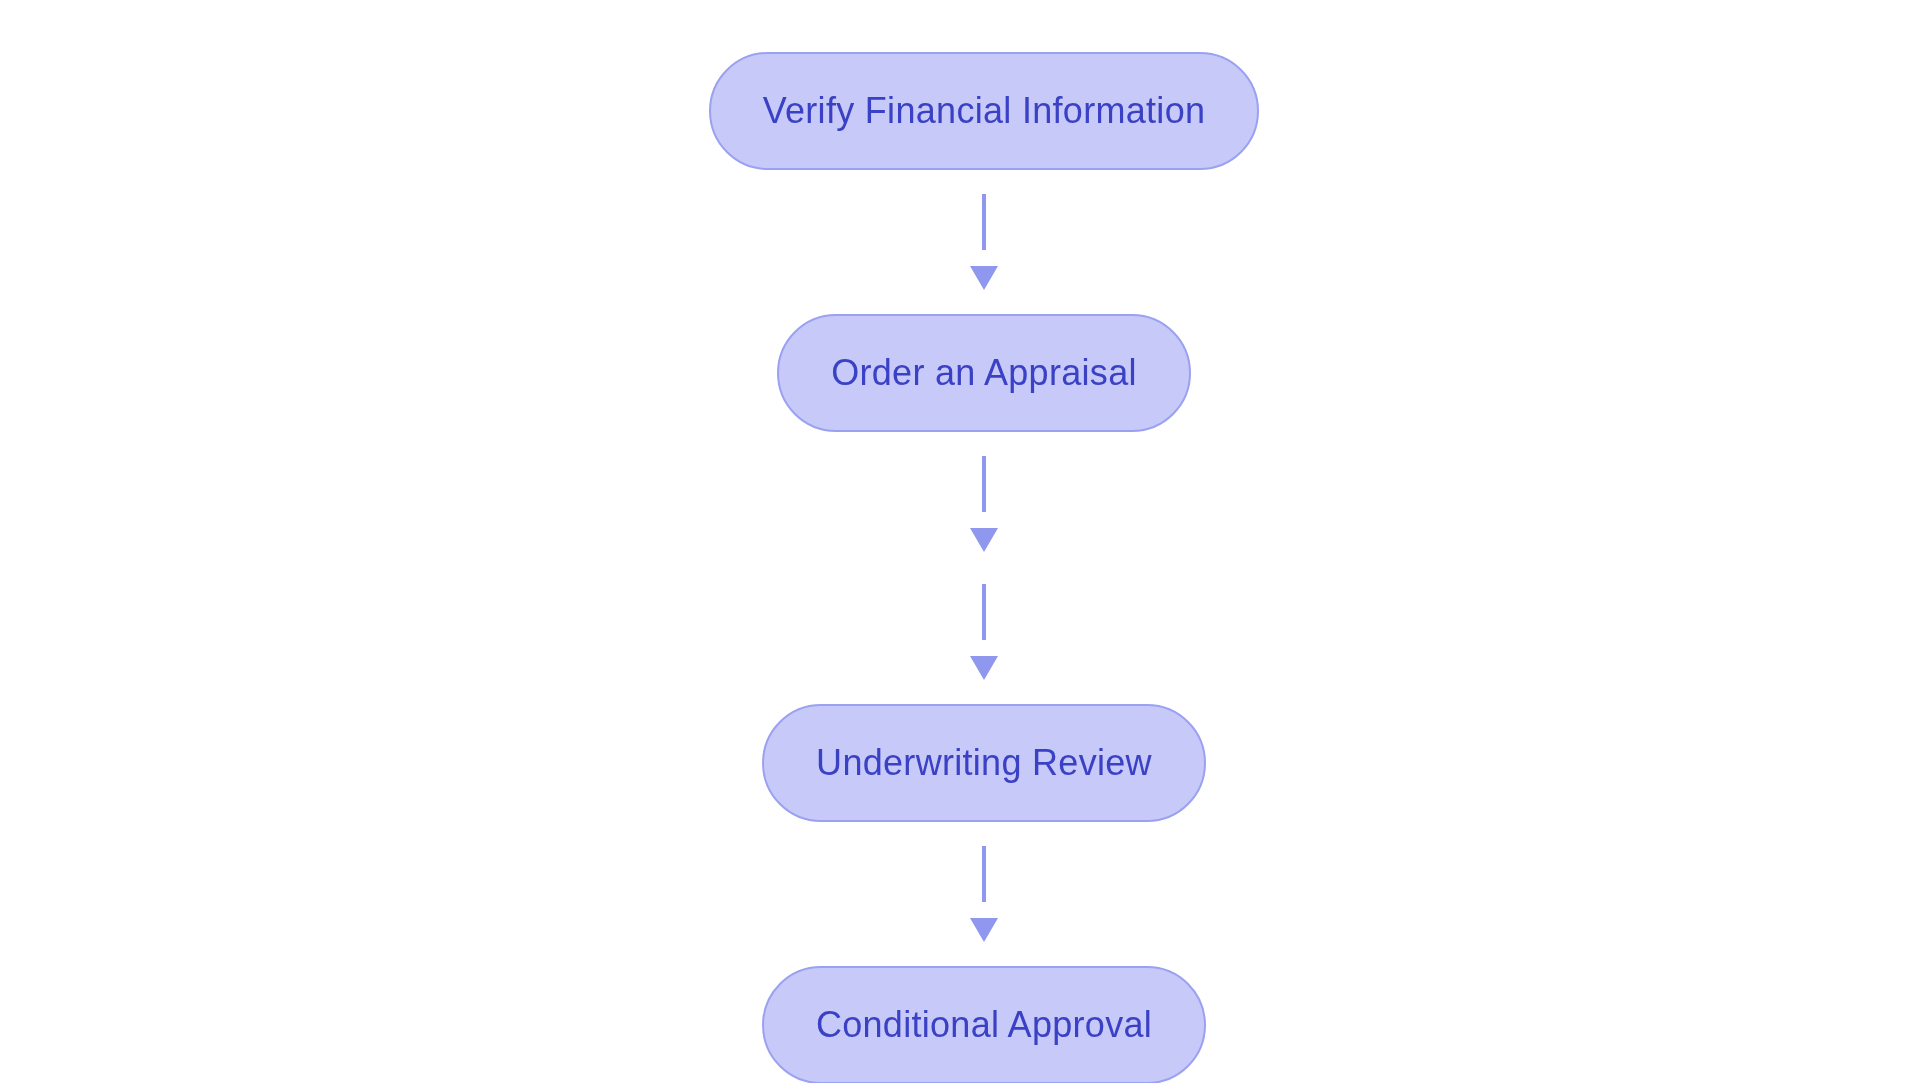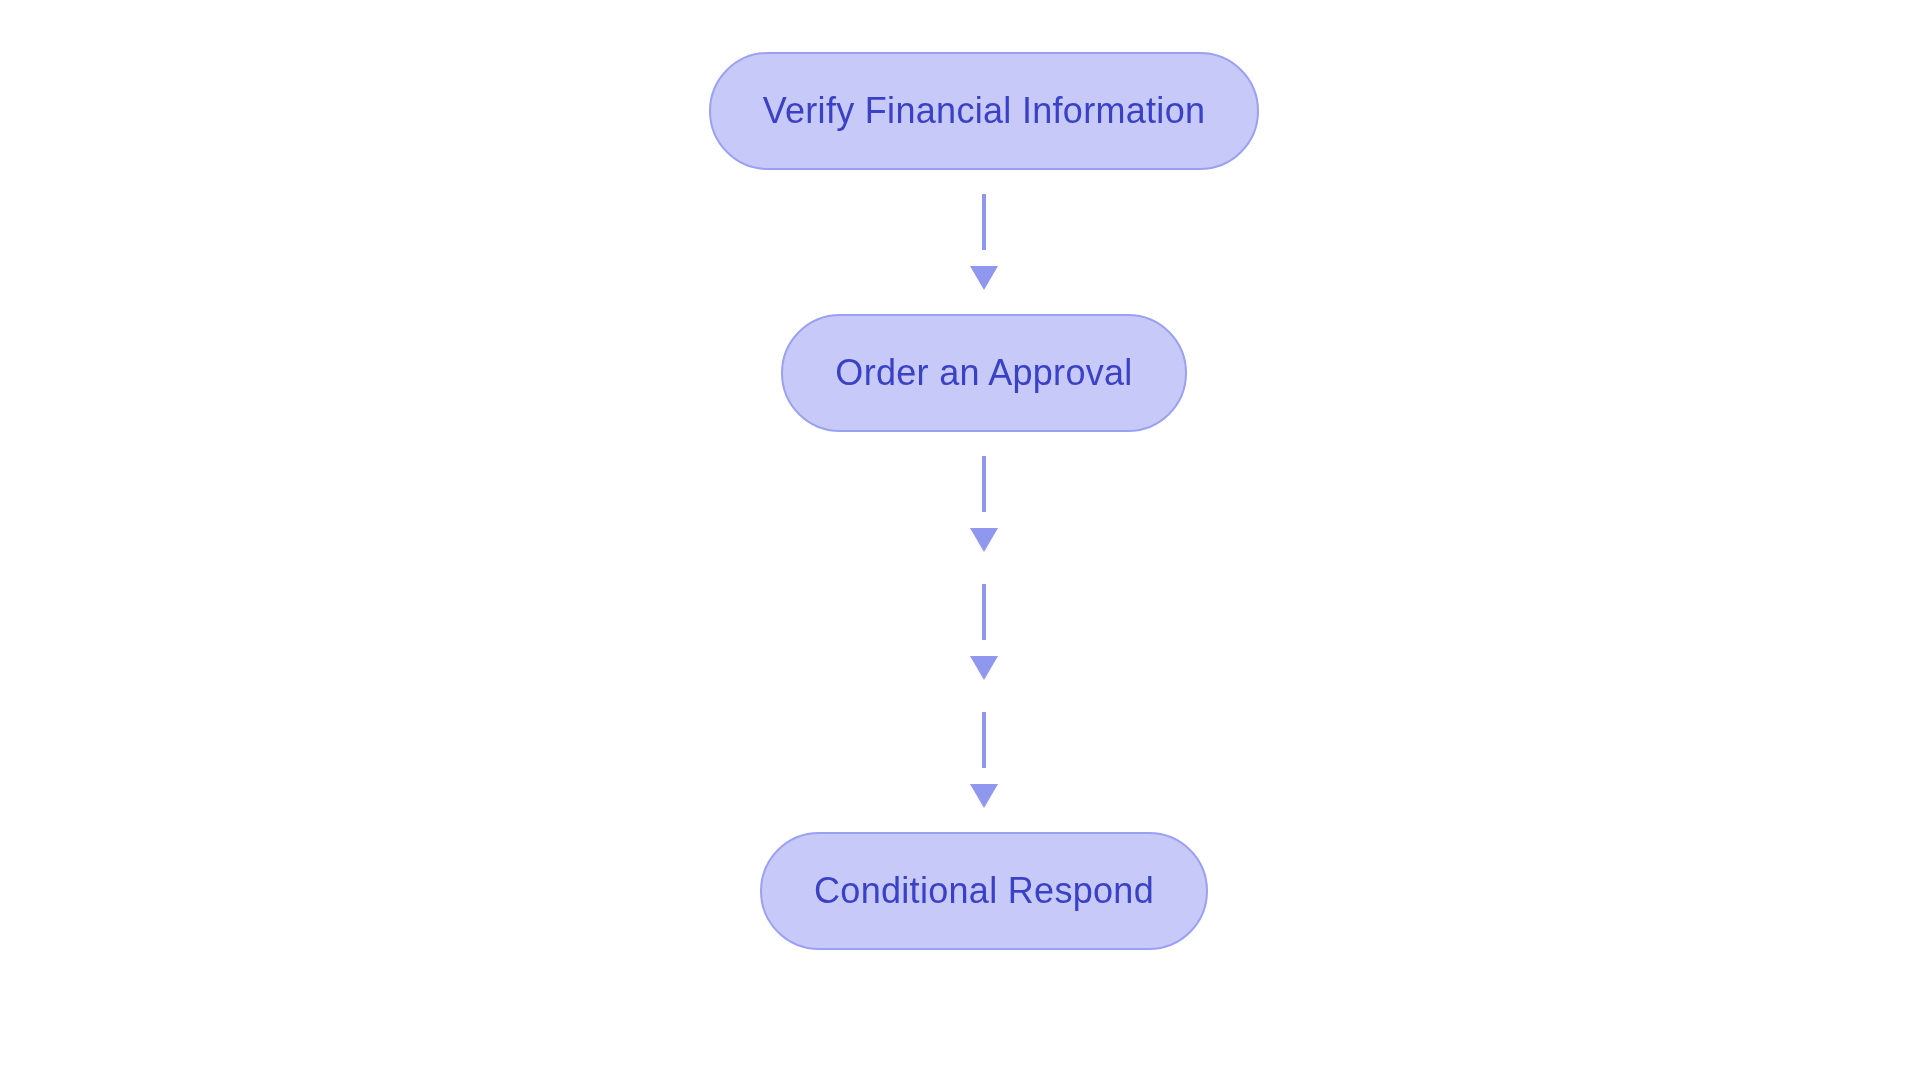--- a/index.html
+++ b/index.html
@@ -71,37 +71,40 @@
   <div class="node">
     <span class="node-label">Verify Financial Information</span>
   </div>
 
   <div class="arrow">
     <div class="arrow-line"></div>
     <div class="arrow-head"></div>
   </div>
 
   <div class="node">
-    <span class="node-label">Order an Approval</span>
+    <span class="node-label">Order an Appraisal</span>
   </div>
 
   <div class="arrow">
     <div class="arrow-line"></div>
     <div class="arrow-head"></div>
   </div>
 
 
   <div class="arrow">
     <div class="arrow-line"></div>
     <div class="arrow-head"></div>
   </div>
 
+  <div class="node">
+    <span class="node-label">Underwriting Review</span>
+  </div>
 
   <div class="arrow">
     <div class="arrow-line"></div>
     <div class="arrow-head"></div>
   </div>
 
   <div class="node">
-    <span class="node-label">Conditional Respond</span>
+    <span class="node-label">Conditional Approval</span>
   </div>
 
 </div>
 
 </body></html>

